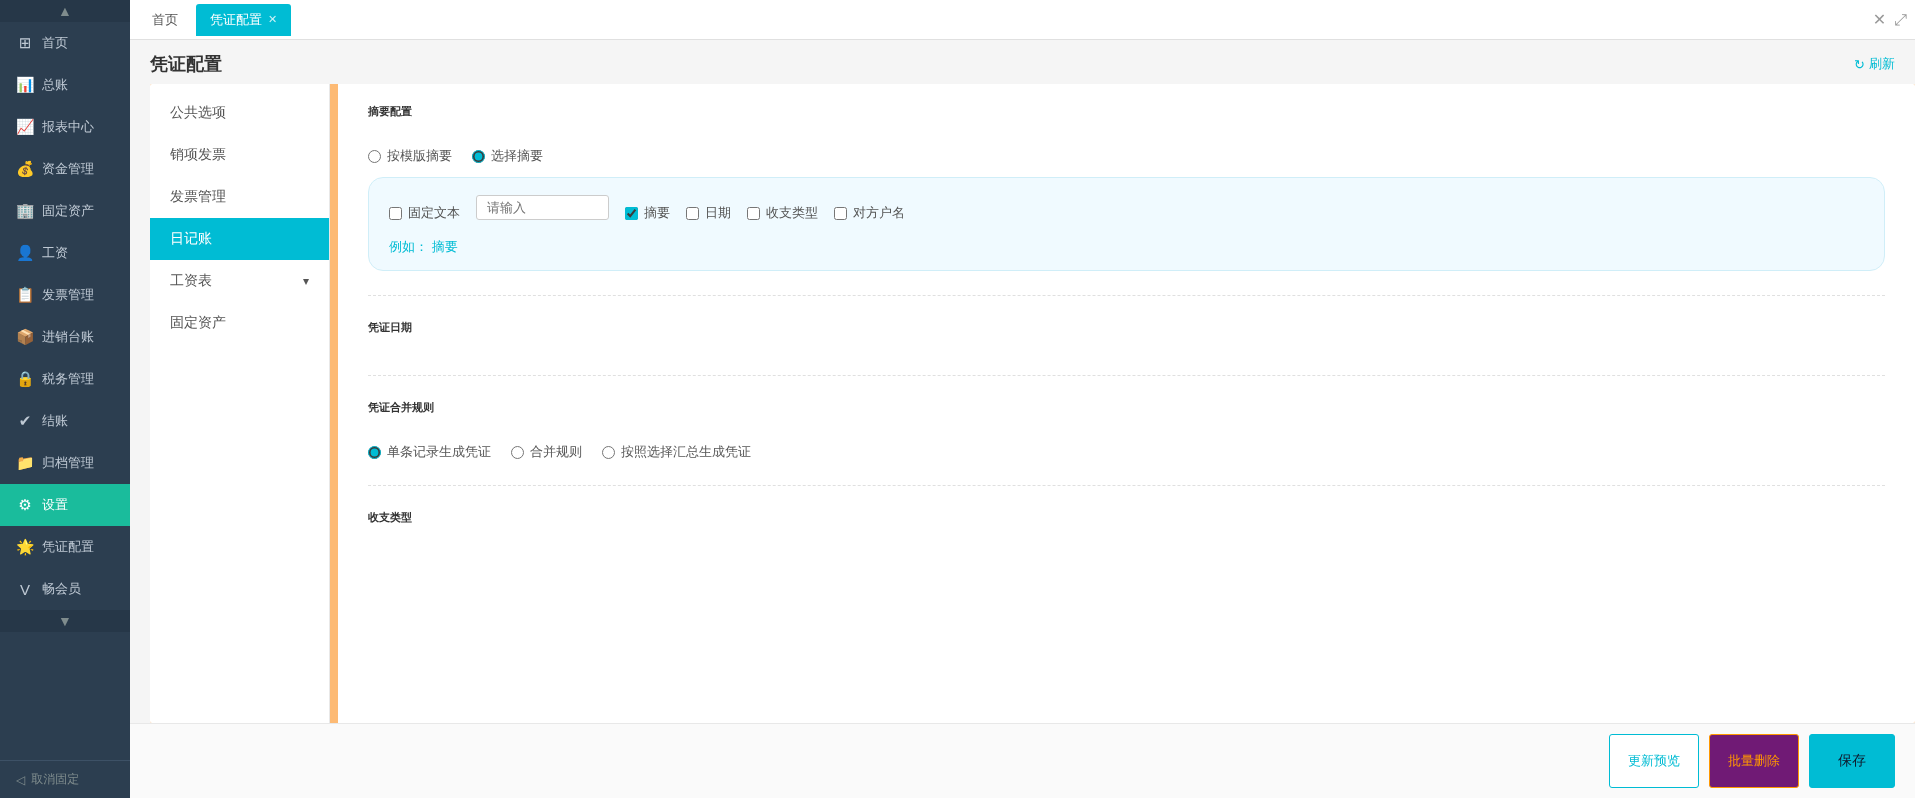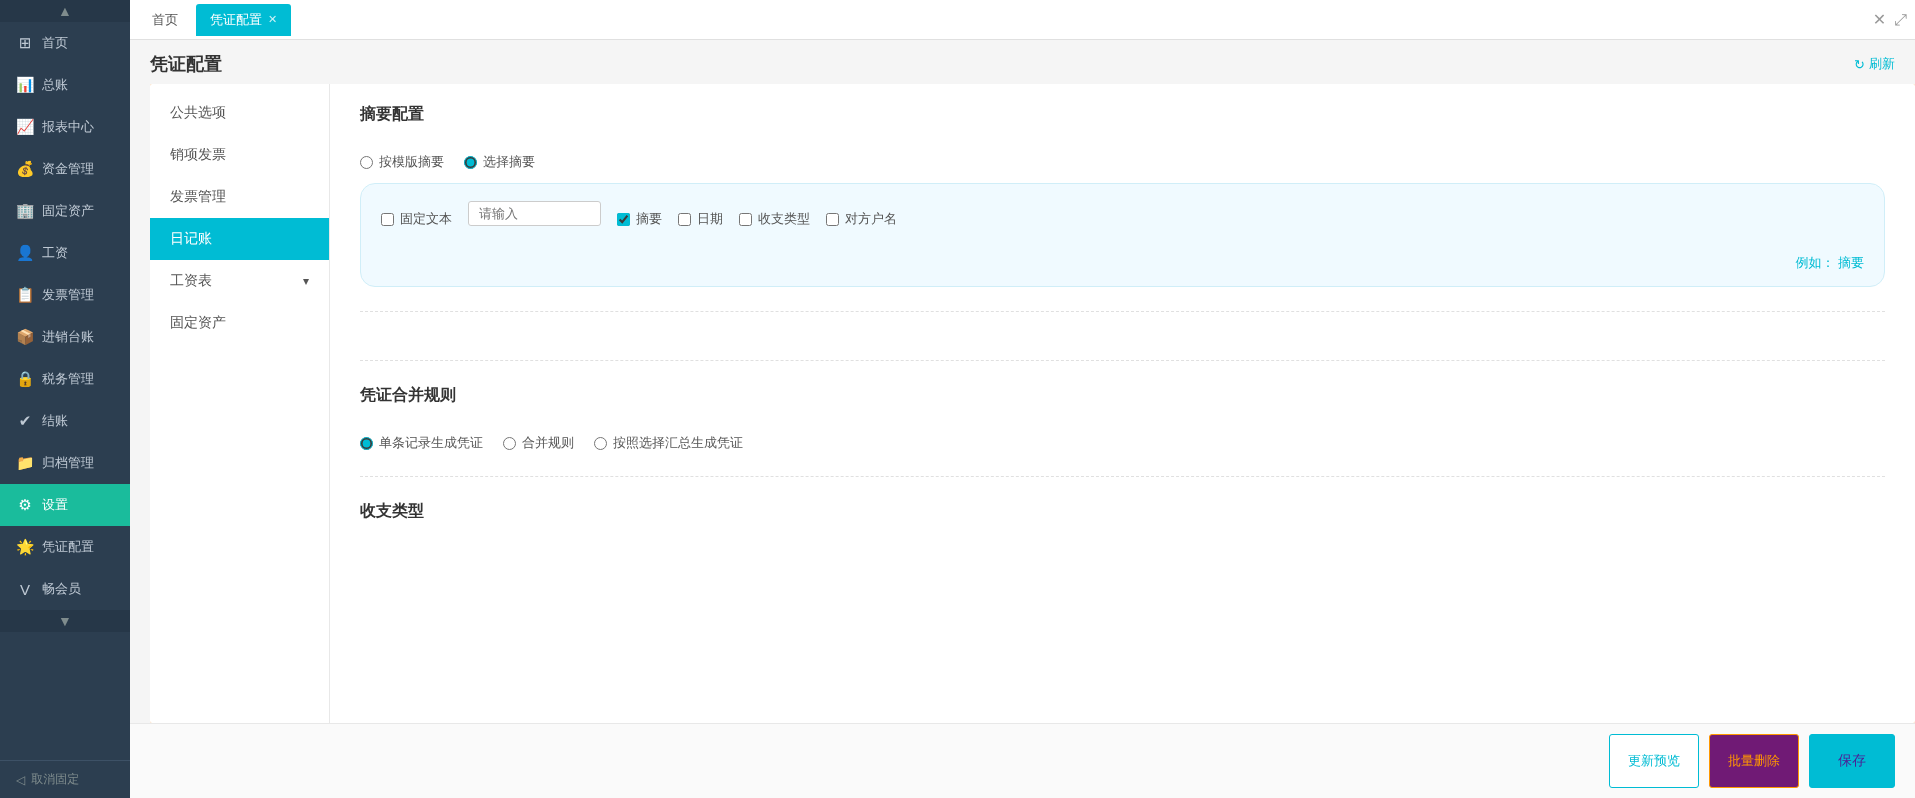--- a/index.html
+++ b/index.html
@@ -125,20 +125,21 @@
     }
 
     
     .main-layout {
       flex: 1;
       display: flex;
       overflow: hidden;
       background: #fdba74;
       margin: 0 0 0 20px;
       border-radius: 2px;
+      gap: 8px;
     }
 
     
     .left-nav {
       width: 180px;
       flex-shrink: 0;
       border-right: 1px solid #e8e8e8;
       background: #fff;
       padding-top: 8px;
       overflow-y: auto;
@@ -168,21 +169,21 @@
     }
 
     
     .section {
       margin-bottom: 24px;
       padding-bottom: 24px;
       border-bottom: 1px dashed #e0e0e0;
     }
     .section:last-child { border-bottom: none; }
     .section-title {
-      font-size: 16px;
+      font-size: 11px;
       font-weight: 600;
       color: #333;
       margin-bottom: 16px;
     }
 
     
     .radio-group, .checkbox-group {
       display: flex;
       align-items: center;
       gap: 20px;
@@ -223,22 +224,21 @@
       padding: 4px 10px;
       font-size: 13px;
       color: #999;
       width: 133px;
       outline: none;
       background: #fff;
     }
     .abstract-example {
       color: #00bcd4;
       font-size: 13px;
-      margin-top: 26px;
-      text-align: right;
+      margin-top: 16px;
     }
 
     
     .bottom-bar {
       background: #fafafa;
       border-top: 1px solid #e8e8e8;
       padding: 10px 20px;
       display: flex;
       justify-content: flex-end;
       gap: 10px;
@@ -256,21 +256,21 @@
       border-color: #00bcd4;
       color: #00bcd4;
     }
     .btn-outline-danger {
       background: #701a75;
       border-color: #ff9800;
       color: #ff9800;
     }
     .btn-primary {
       background: #00bcd4;
-      color: #4c1d95;
+      color: #0f172a;
       border-color: #00bcd4;
       font-size: 14px;
       padding: 8px 28px;
     }
 
     
     .right-content::-webkit-scrollbar { width: 8px; }
     .right-content::-webkit-scrollbar-track { background: #f0f0f0; }
     .right-content::-webkit-scrollbar-thumb { background: #ccc; border-radius: 4px; }
 
@@ -444,20 +444,21 @@
               </label>
             </div>
             <div class="abstract-example">
               <span>例如：</span>
               <span>摘要</span>
             </div>
           </div>
         </div>
 
         <div class="section">
+          <div class="section-title">凭证日期</div>
         </div>
 
         <div class="section">
           <div class="section-title">凭证合并规则</div>
           <div class="radio-group">
             <label class="radio-item">
               <input type="radio" name="merge" checked="" style="">
               <span>单条记录生成凭证</span>
             </label>
             <label class="radio-item">

